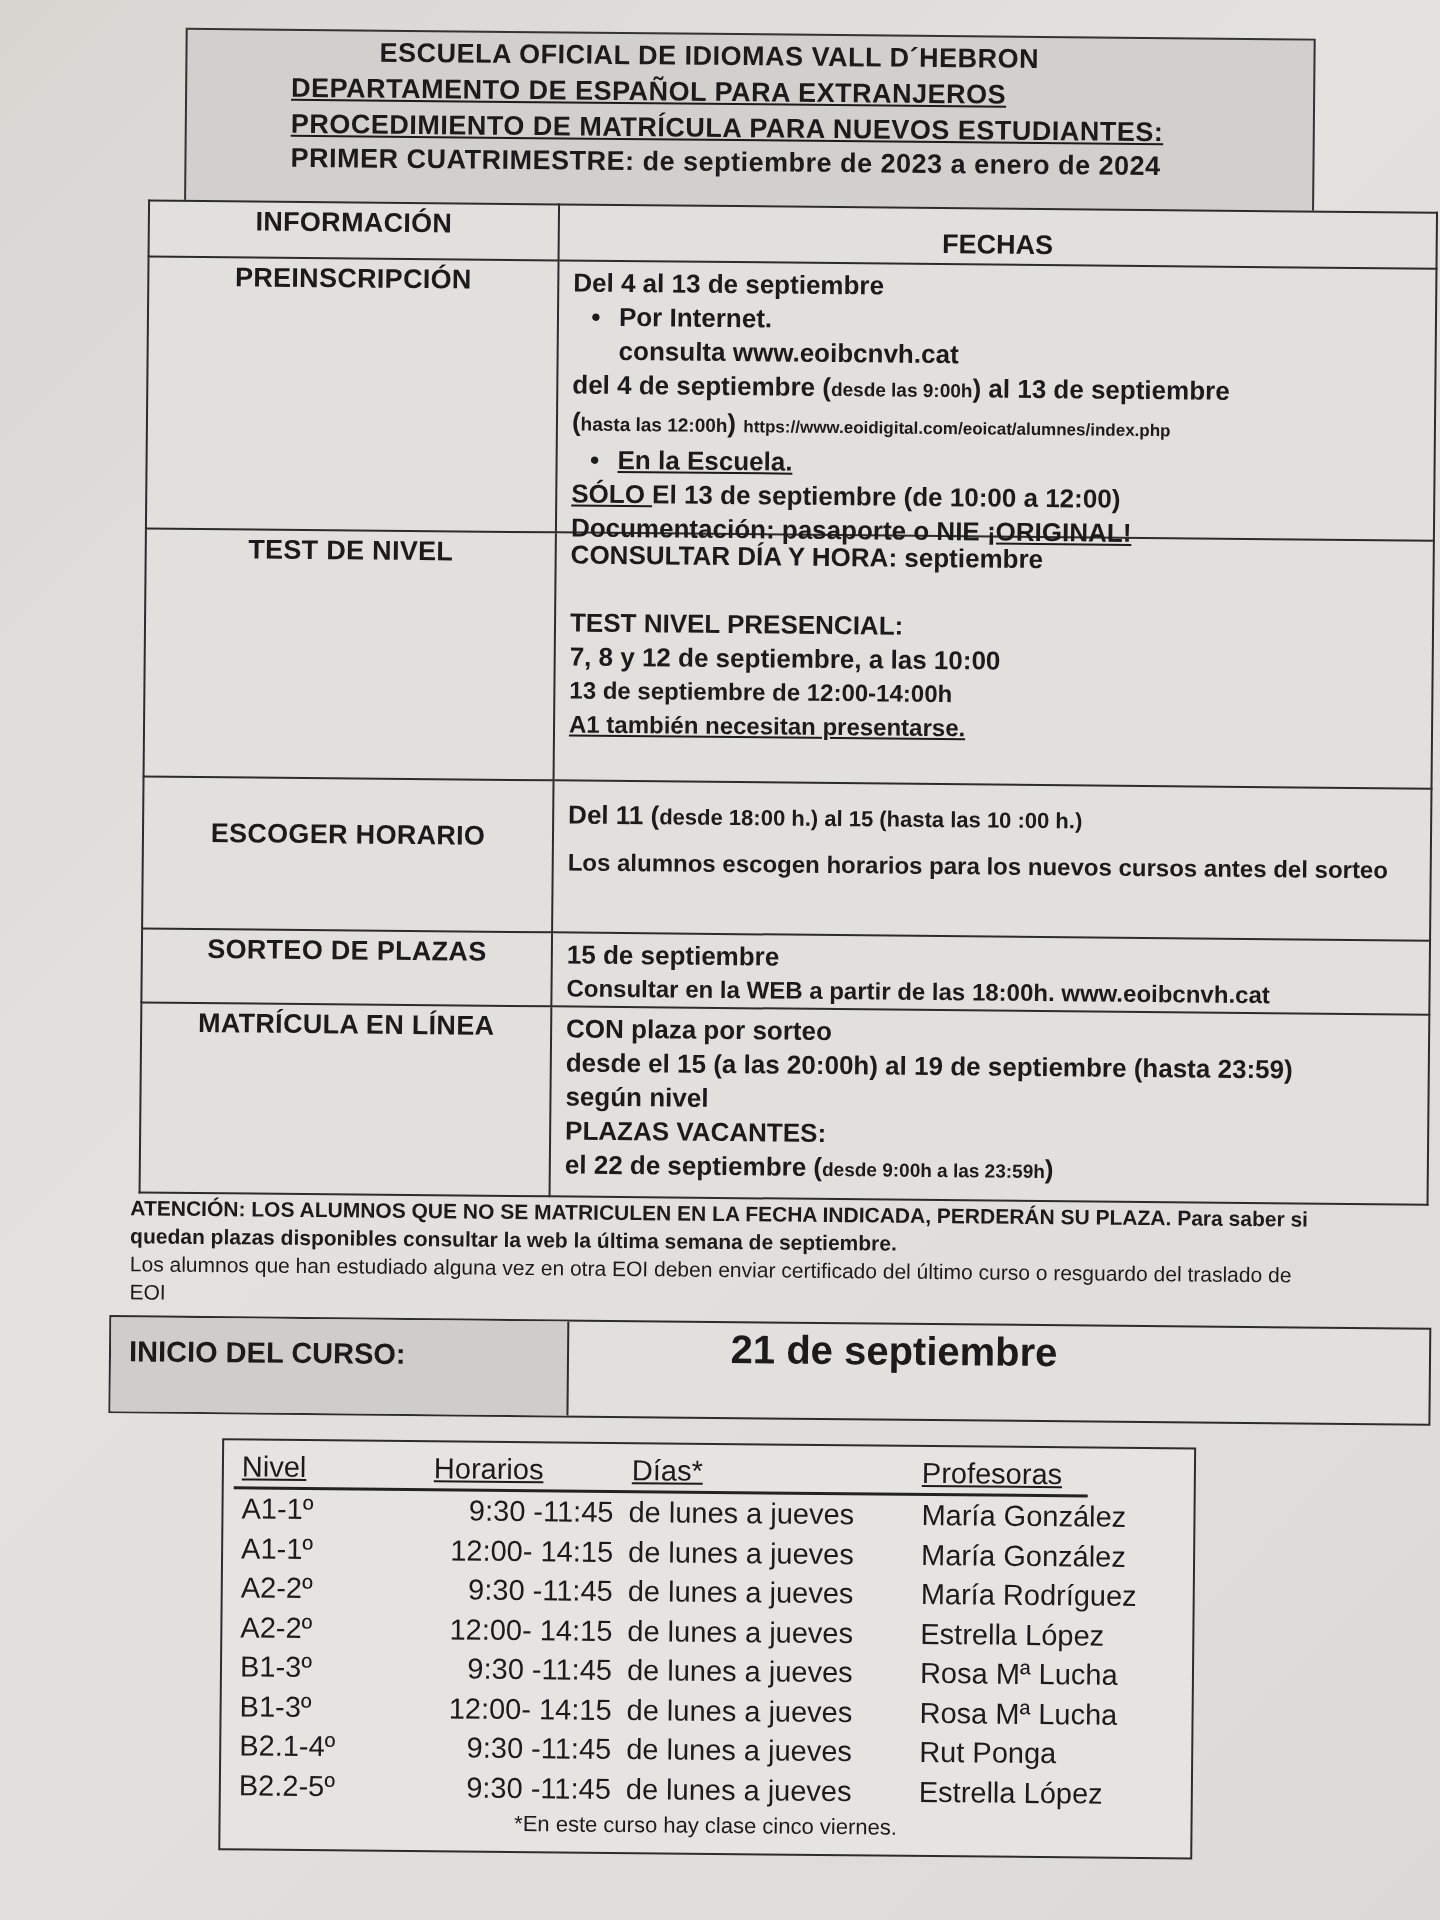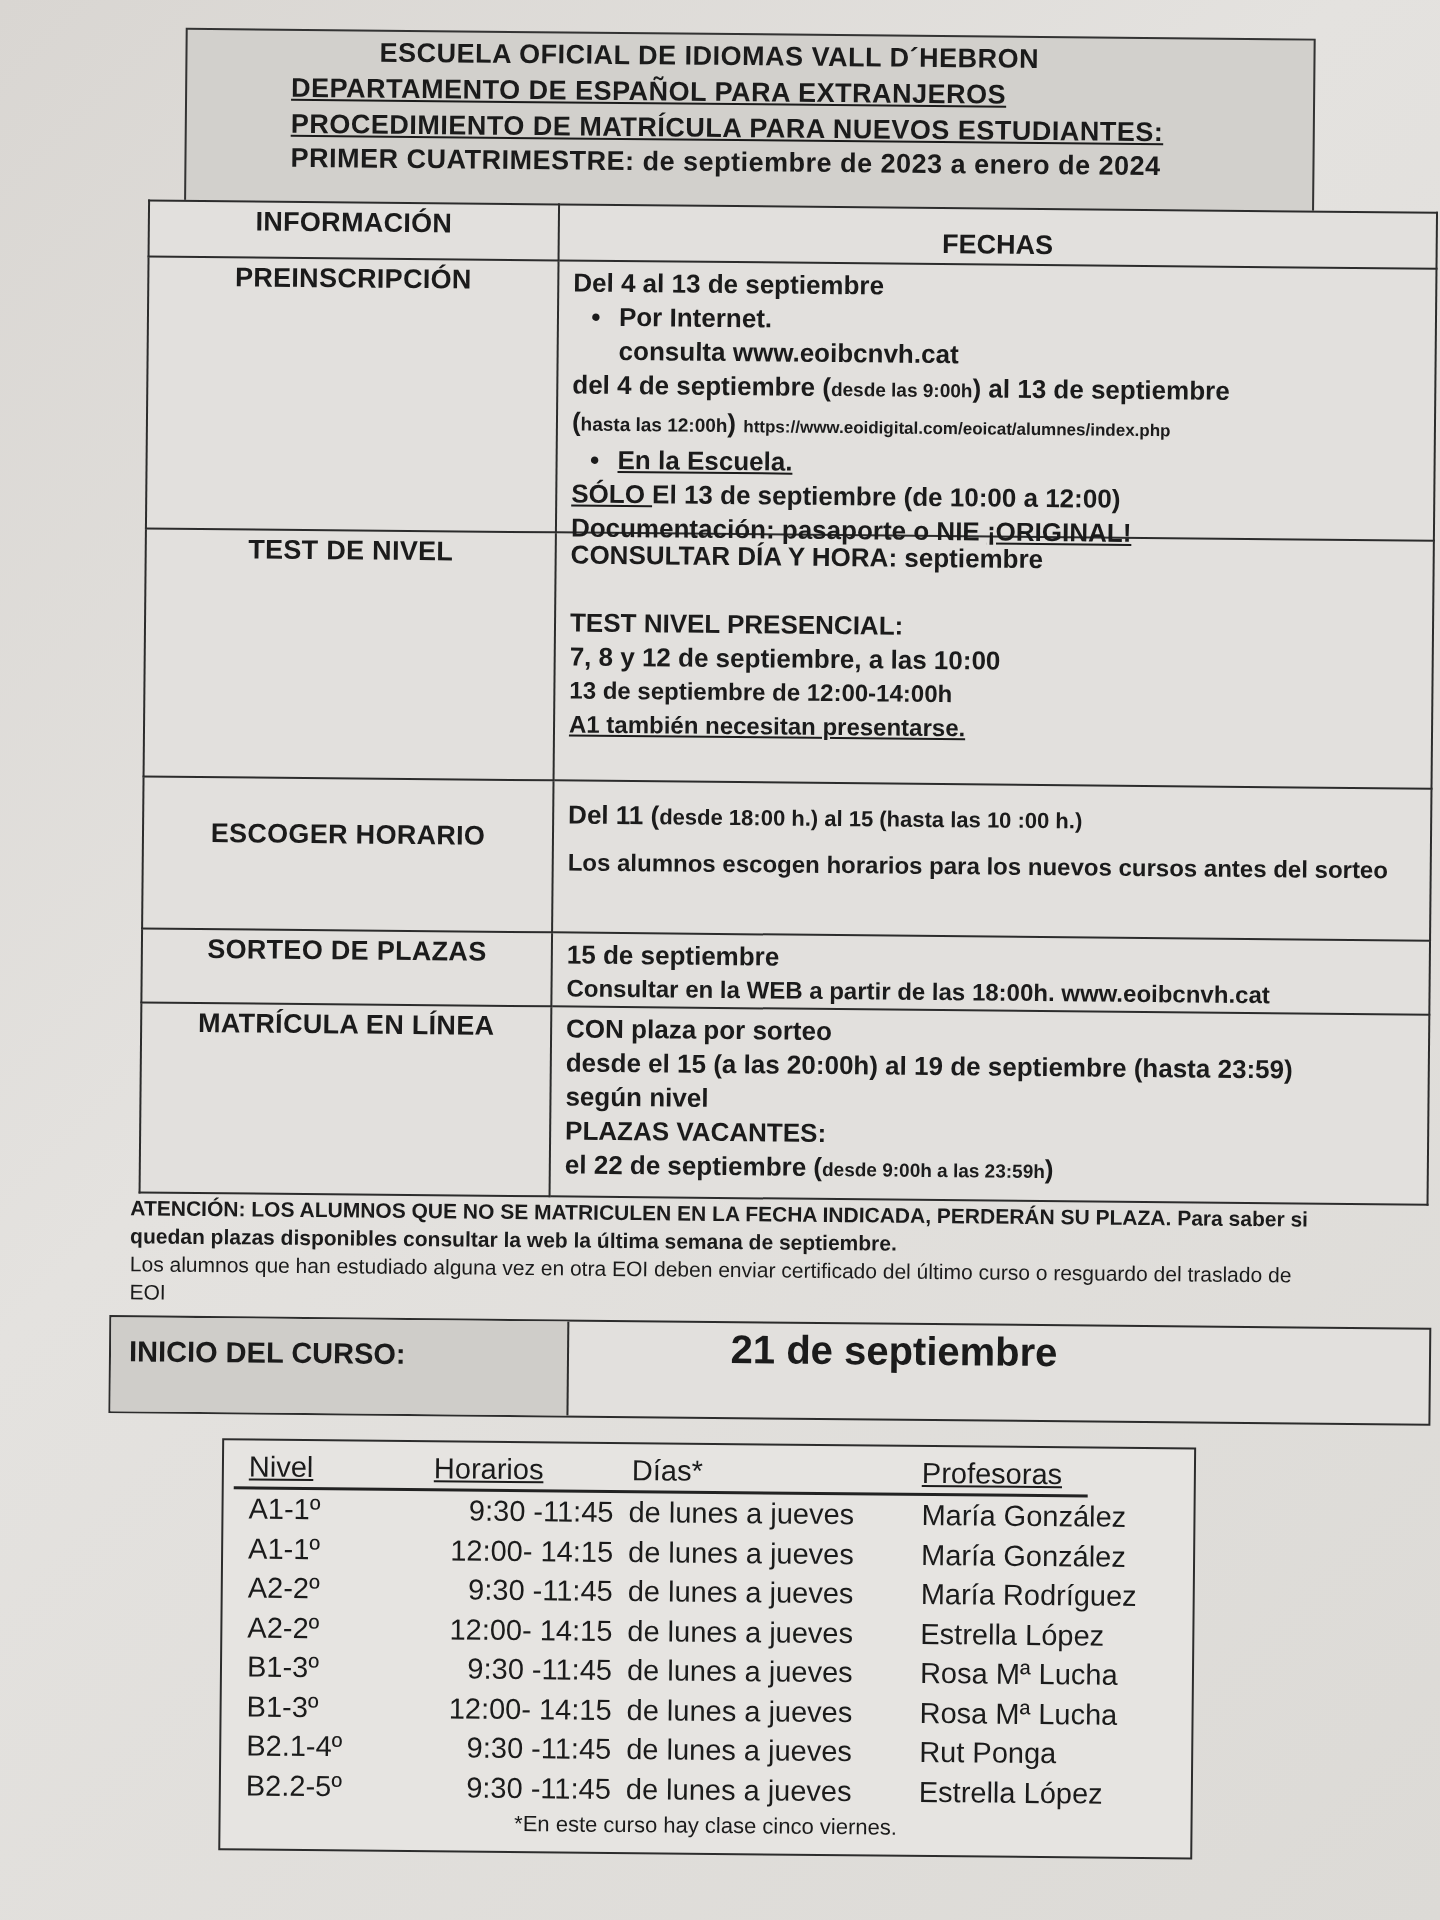--- a/index.html
+++ b/index.html
@@ -52,26 +52,26 @@
     .notes .b { font-weight: bold; }
 
     
     .inicio { position: absolute; left: 122px; top: 1314px; width: 1318px; height: 94px; border: 2px solid #2c2c2c; display: flex; background: #e2e0dd; }
     .inicio .label { width: 458px; border-right: 2px solid #2c2c2c; background: #cfcdc9; font-weight: bold; font-size: 29px; padding: 18px 0 0 18px; box-sizing: border-box; }
     .inicio .value { flex: 1; text-align: center; font-weight: bold; font-size: 40px; padding-top: 4px; padding-right: 210px; }
 
     
     .schedule { position: absolute; left: 236px; top: 1436px; width: 970px; height: 408px; border: 2px solid #2c2c2c; background: #e6e4e1; }
     .sched-head { position: absolute; top: 10px; left: 10px; right: 106px; height: 36px; border-bottom: 3px solid #222; font-size: 29px; }
-    .sched-head span { position: absolute; top: 0; }
+    .sched-head span { position: absolute; top: 0; text-decoration: underline; }
     .sched-head .u { text-decoration: underline; }
     .sched-rows { position: absolute; top: 50px; left: 10px; }
     .sched-row { position: relative; height: 39.5px; font-size: 29px; white-space: nowrap; }
     .sched-row span { position: absolute; top: 2px; }
-    .c-nivel { left: 15px; }
+    .c-nivel { left: 8px; }
     .c-hor { width: 250px; text-align: right; left: 130px; }
     .c-dias { left: 395px; }
     .c-prof { left: 688px; }
     .sched-foot { position: absolute; bottom: 14px; left: 0; right: 0; text-align: center; font-size: 22px; }
   </style>
 </head>
 <body>
 
 <div class="page">
 

